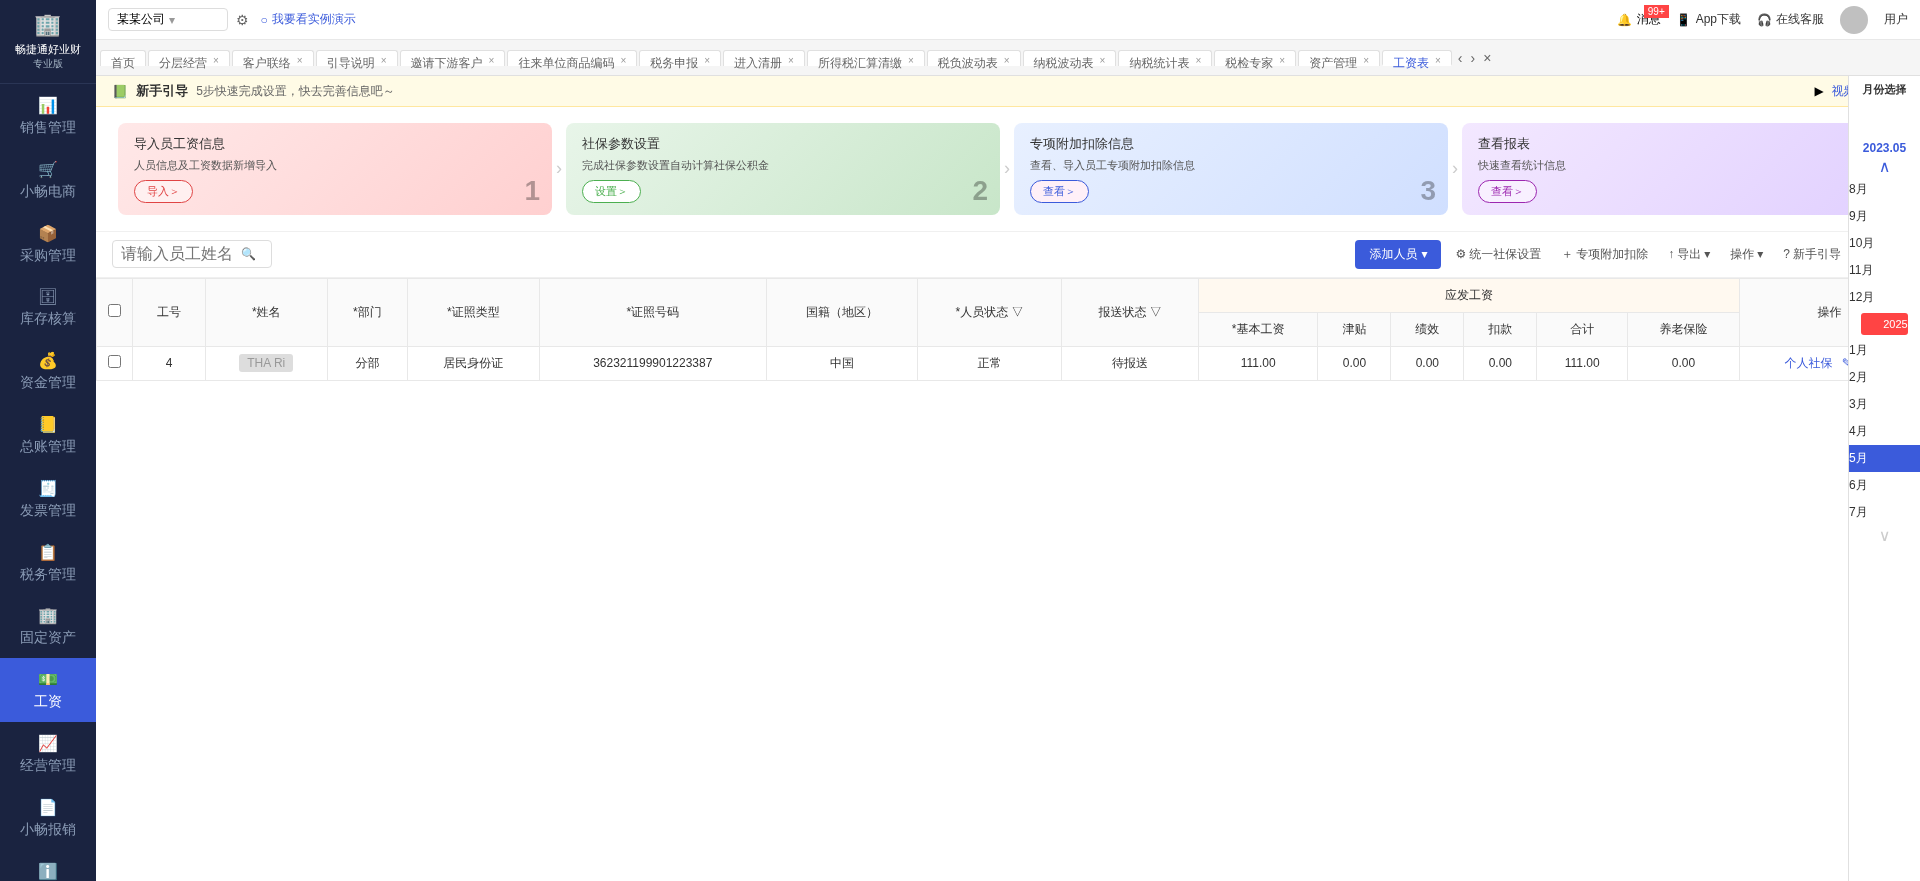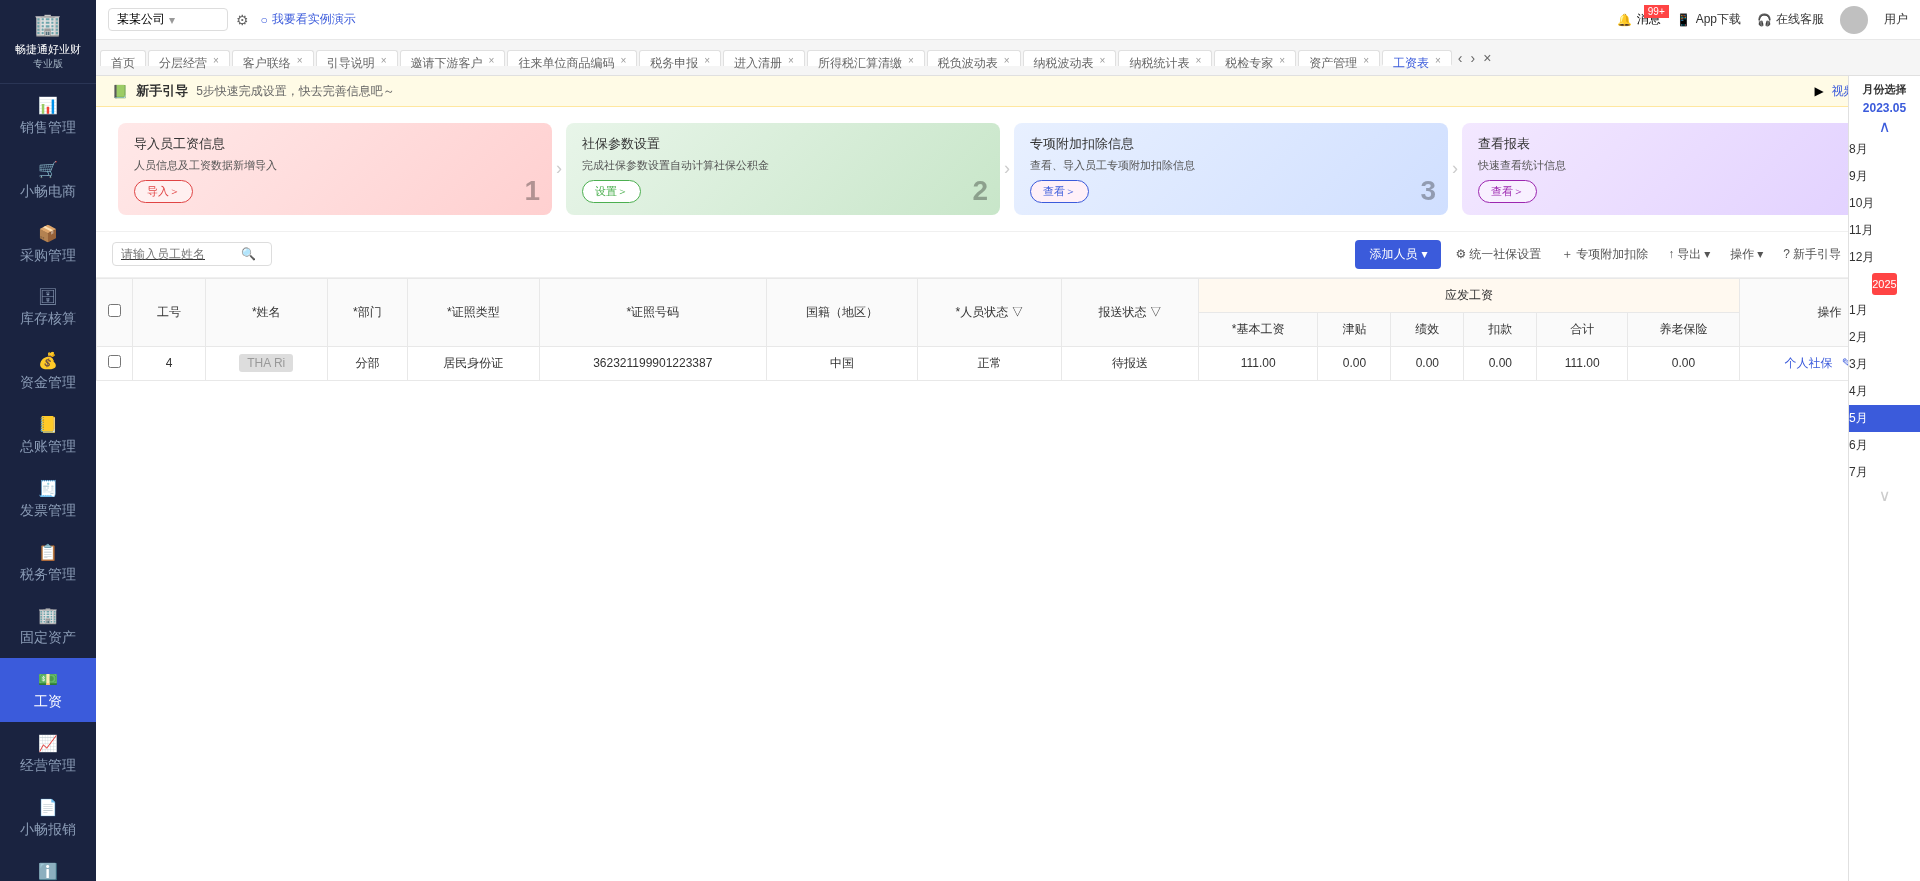--- a/index.html
+++ b/index.html
@@ -65,45 +65,45 @@
     .step-btn-red { background: #fff0f0; color: #e04444; border-color: #e04444; }
     .step-btn-green { background: #fff; color: #4caf50; border-color: #4caf50; }
     .step-btn-blue { background: #fff0f8; color: #3b5bdb; border-color: #3b5bdb; }
     .step-btn-purple { background: #f8f0ff; color: #9c27b0; border-color: #9c27b0; }
     .step-btn-gray { background: #f5f5f5; color: #999; border-color: #ccc; }
     .step-arrow { display: flex; align-items: center; color: #ccc; font-size: 18px; margin: 0 -2px; align-self: center; }
 
     
     .toolbar { padding: 8px 16px; display: flex; align-items: center; gap: 8px; border-bottom: 1px solid #f0f0f0; flex-shrink: 0; }
     .search-input-wrap { display: flex; align-items: center; border: 1px solid #ddd; border-radius: 4px; padding: 4px 8px; background: #fff; min-width: 160px; }
-    .search-input-wrap input { border: none; outline: none; font-size: 12px; color: #333; width: 120px; text-decoration: underline; }
+    .search-input-wrap input { border: none; outline: none; font-size: 16px; color: #333; width: 120px; }
     .add-btn { background: #3b5bdb; color: #fff; border: none; border-radius: 4px; padding: 6px 14px; cursor: pointer; font-size: 12px; display: flex; align-items: center; gap: 4px; }
     .toolbar-right { margin-left: auto; display: flex; align-items: center; gap: 8px; }
     .toolbar-action { display: flex; align-items: center; gap: 3px; color: #555; cursor: pointer; font-size: 12px; padding: 4px 6px; border-radius: 3px; }
 
     
     .table-wrap { flex: 1; overflow: auto; }
     table { width: 100%; border-collapse: collapse; min-width: 1400px; }
     thead tr { background: #fafafa; }
     th { border: 1px solid #e8e8e8; padding: 8px 10px; text-align: center; color: #333; font-weight: normal; white-space: nowrap; font-size: 12px; }
     td { border: 1px solid #e8e8e8; padding: 8px 10px; text-align: center; color: #333; white-space: nowrap; font-size: 12px; }
     .th-group { background: #fff9f0; }
     .col-check { width: 36px; }
     .row-action { color: #3b5bdb; cursor: pointer; }
     .row-action-del { color: #ff4444; cursor: pointer; }
 
     
     .month-panel { position: absolute; right: 0; top: 0; bottom: 0; width: 72px; background: #fff; border-left: 1px solid #e0e0e0; display: flex; flex-direction: column; align-items: center; z-index: 10; }
     .month-panel-title { color: #333; font-size: 11px; padding: 6px 2px 2px; text-align: center; font-weight: bold; }
-    .month-panel-year { color: #3b5bdb; font-size: 12px; font-weight: bold; padding: 2px; }
+    .month-panel-year { color: #3b5bdb; font-size: 12px; font-weight: bold; padding: 2px; margin-top: 40px; }
     .month-panel-up { color: #3b5bdb; cursor: pointer; font-size: 16px; }
     .month-panel-down { color: #ccc; cursor: pointer; font-size: 16px; }
     .month-item { width: 100%; padding: 5px 0; color: #333; cursor: pointer; font-size: 12px; }
     .month-item.active { background: #3b5bdb; color: #fff; border-radius: 0; }
-    .month-item.year-badge { background: #ff4444; color: #fff; font-size: 11px; border-radius: 3px; margin: 2px 4px; width: auto; }
+    .month-item.year-badge { background: #ff4444; color: #fff; font-size: 11px; border-radius: 3px; margin: 2px 4px; width: auto; padding-left: 22px; }
   </style>
 </head>
 <body>
 
 <div class="sidebar">
   <div class="sidebar-logo">
     <span style="font-size:22px;">🏢</span>
     <span class="sidebar-logo-text">畅捷通好业财</span>
     <span class="sidebar-logo-badge">专业版</span>
   </div>

